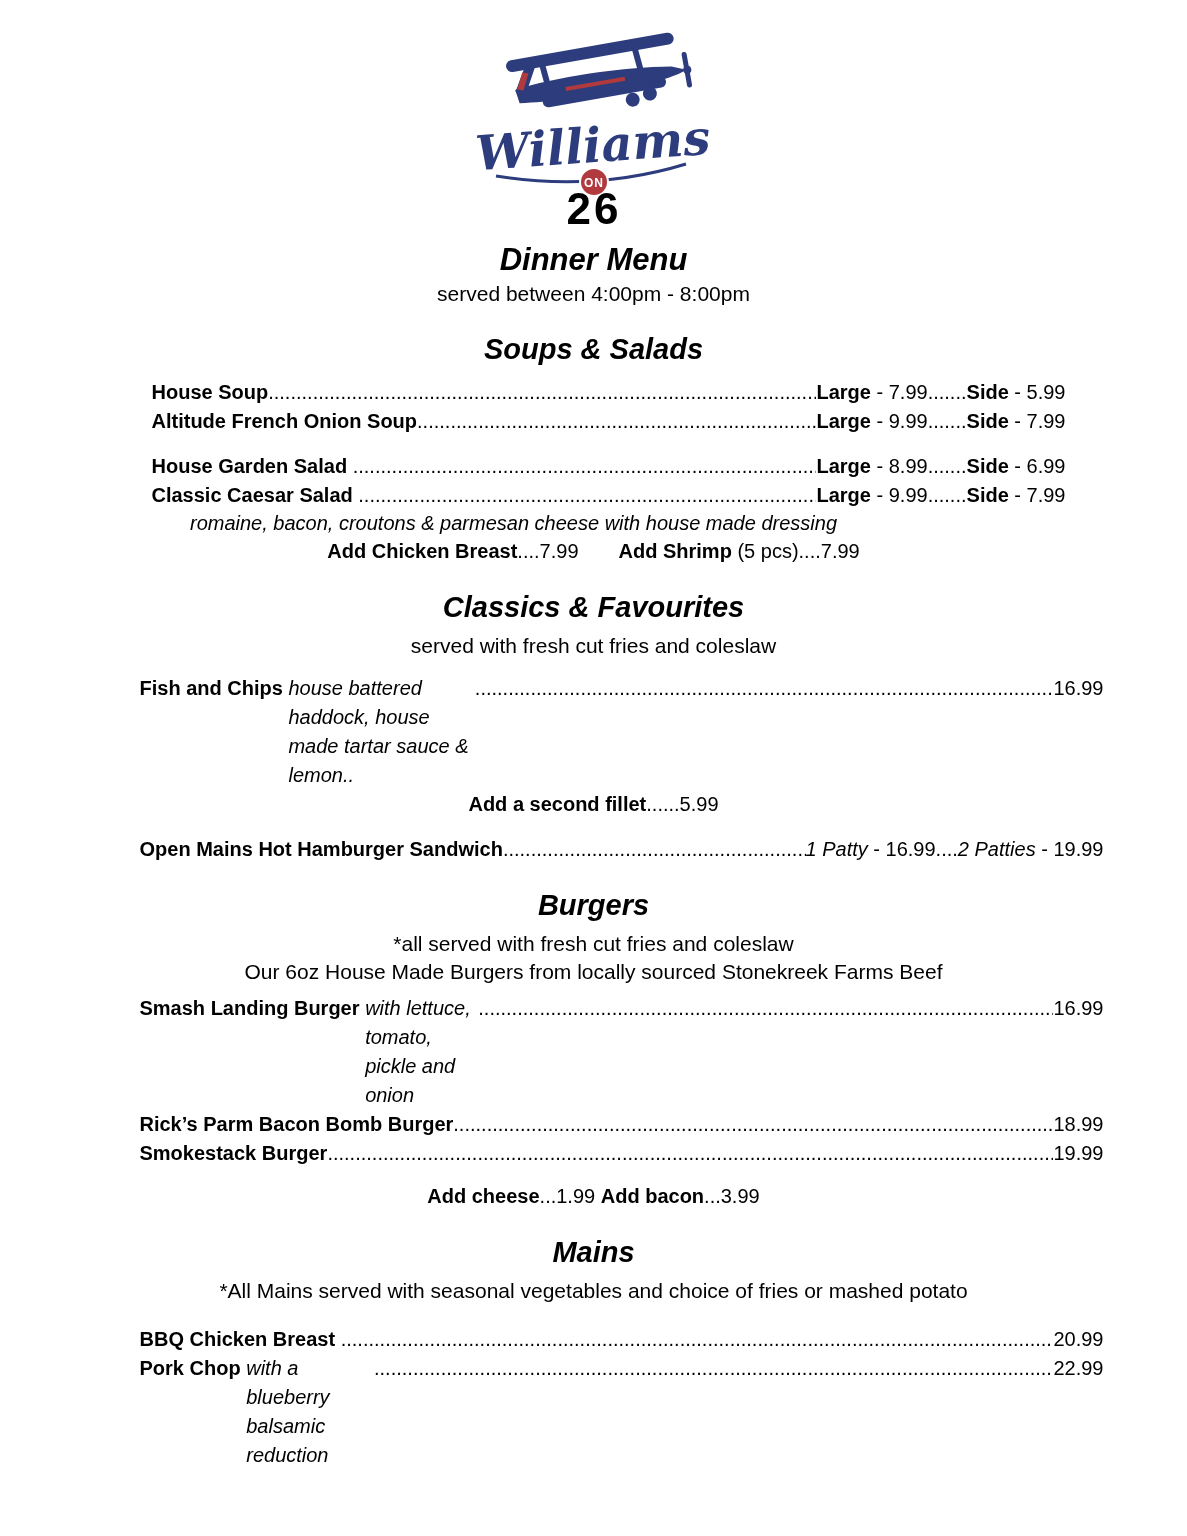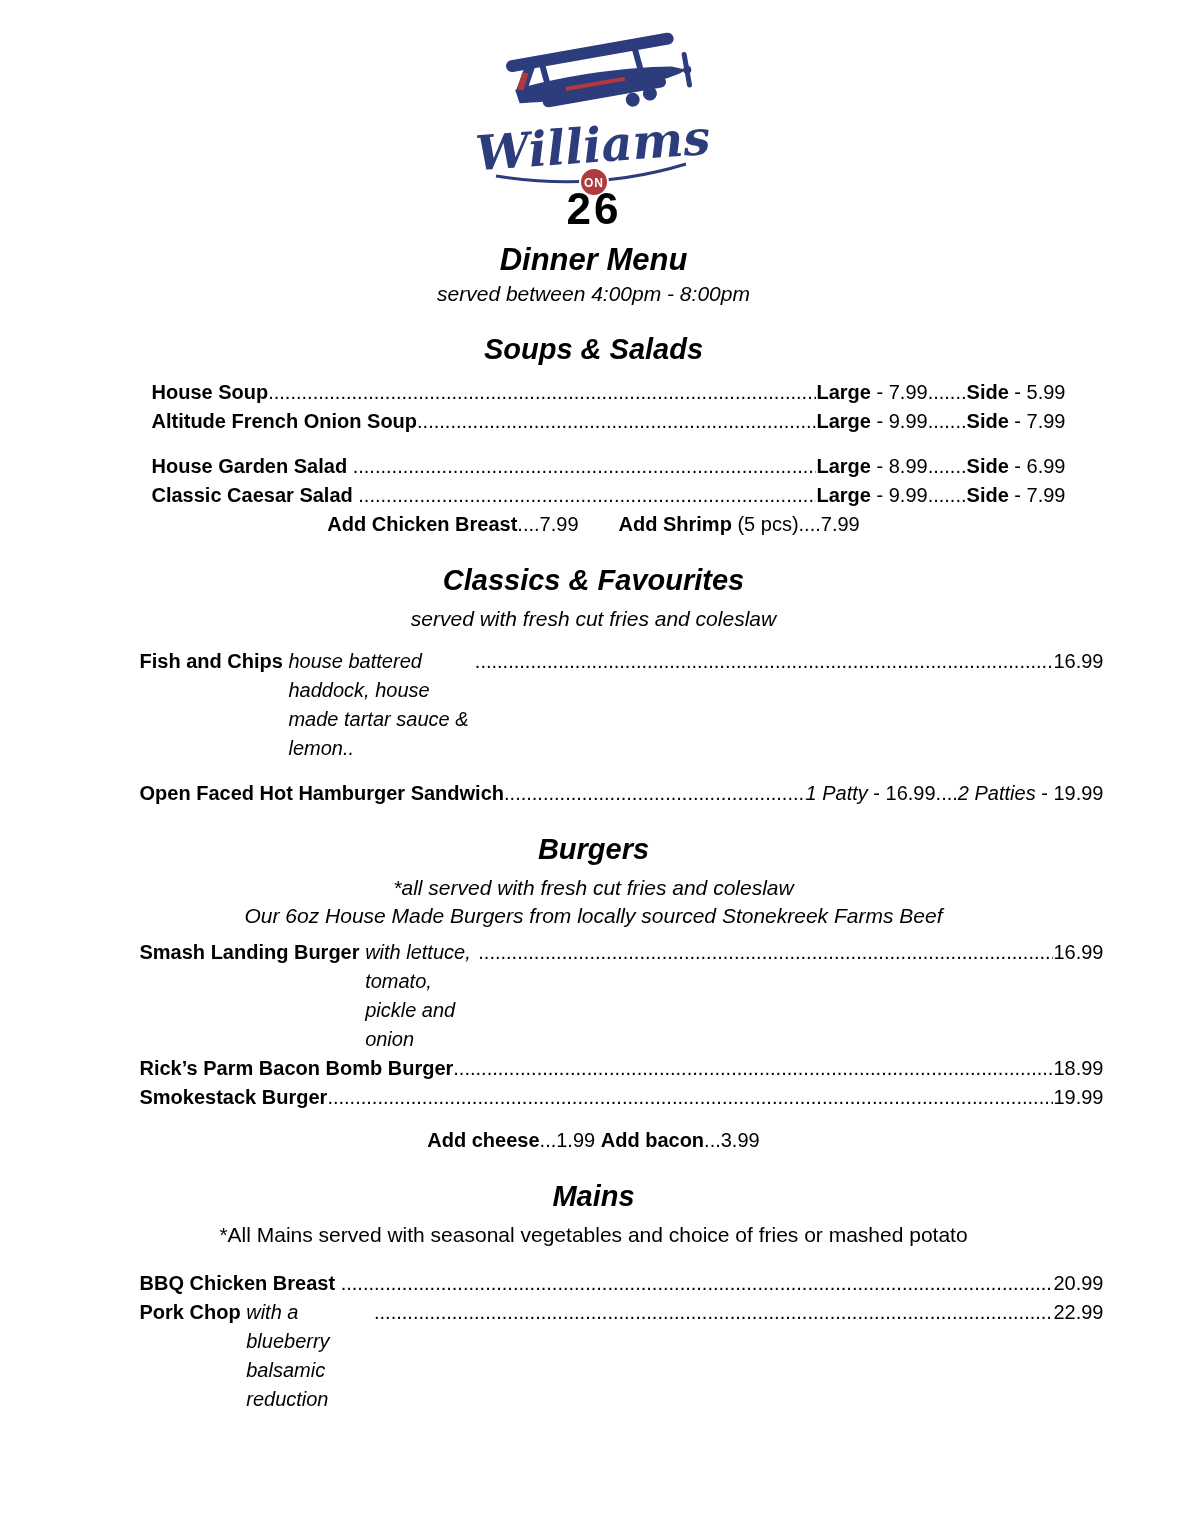--- a/index.html
+++ b/index.html
@@ -1,21 +1,21 @@
 <!DOCTYPE html>
 <html><head>
 <meta charset="utf-8">
 <style>
   html,body{margin:0;padding:0;background:#ffffff;}
   body{width:1187px;height:1536px;font-family:"Liberation Sans",sans-serif;color:#000;-webkit-font-smoothing:antialiased;}
   .page{width:1020px;margin:0 auto;padding-top:30px;}
   .logo-wrap{text-align:center;}
   svg.logo{display:block;margin:0 auto;}
   h1.title{text-align:center;font-size:31px;font-style:italic;font-weight:bold;margin:14px 0 2px 0;}
-  .sub{text-align:center;font-style:italic;font-size:21px;margin:0;line-height:28px;}
+  .sub{text-align:center;font-size:21px;margin:0;line-height:28px;}
   h2.sec{text-align:center;font-size:29px;font-style:italic;font-weight:bold;margin:24px 0 12px 0;line-height:34px;}
   h2.tight{margin-bottom:8px;}
   .mrow{display:flex;align-items:baseline;font-size:20px;line-height:29px;}
   .soup-row{padding:0 38px 0 68px;}
   .wide-row{padding-left:56px;}
   .nm{font-weight:bold;white-space:pre;}
   .ds{font-style:italic;margin-left:0.28em;white-space:pre-wrap;}
   .leader{flex:1 1 auto;overflow:hidden;white-space:nowrap;min-width:10px;}
   .pr{white-space:pre;}
   .pr b{font-weight:bold;}
@@ -75,36 +75,40 @@
   <div class="mrow soup-row mt16">
     <span class="nm">House Garden Salad </span>
     <span class="leader">............................................................................................................................................................................................................................................................................................................</span>
     <span class="pr"><b>Large</b><span> - 8.99.......</span><b>Side</b><span> - 6.99</span></span>
   </div>
   <div class="mrow soup-row">
     <span class="nm">Classic Caesar Salad </span>
     <span class="leader">............................................................................................................................................................................................................................................................................................................</span>
     <span class="pr"><b>Large</b><span> - 9.99.......</span><b>Side</b><span> - 7.99</span></span>
   </div>
+  <div class="caesar-note">romaine, bacon, croutons &amp; parmesan cheese with house made dressing</div>
   <div class="cline">
     <b>Add Chicken Breast</b><span class="pr">....7.99</span><span class="gap40"></span><b>Add Shrimp</b><span class="pr"> (5 pcs)....7.99</span>
   </div>
 
   <h2 class="sec tight">Classics &amp; Favourites</h2>
   <p class="sub">served with fresh cut fries and coleslaw</p>
 
   <div class="mrow wide-row mt14">
     <span class="nm">Fish and Chips</span>
     <span class="ds">house battered haddock, house made tartar sauce &amp; lemon..</span>
     <span class="leader">............................................................................................................................................................................................................................................................................................................</span>
     <span class="pr">16.99</span>
   </div>
+  <div class="cline">
+    <b>Add a second fillet</b><span class="pr">......5.99</span>
+  </div>
 
   <div class="mrow wide-row mt16">
-    <span class="nm">Open Faced Hot Hamburger Sandwich</span>
+    <span class="nm">Open Mains Hot Hamburger Sandwich</span>
     <span class="leader">............................................................................................................................................................................................................................................................................................................</span>
     <span class="pr"><i>1 Patty</i><span> - 16.99....</span><i>2 Patties</i><span> - 19.99</span></span>
   </div>
 
   <h2 class="sec tight">Burgers</h2>
   <p class="sub">*all served with fresh cut fries and coleslaw</p>
   <p class="sub">Our 6oz House Made Burgers from locally sourced Stonekreek Farms Beef</p>
 
   <div class="mrow wide-row mt18">
     <span class="nm">Smash Landing Burger</span>

